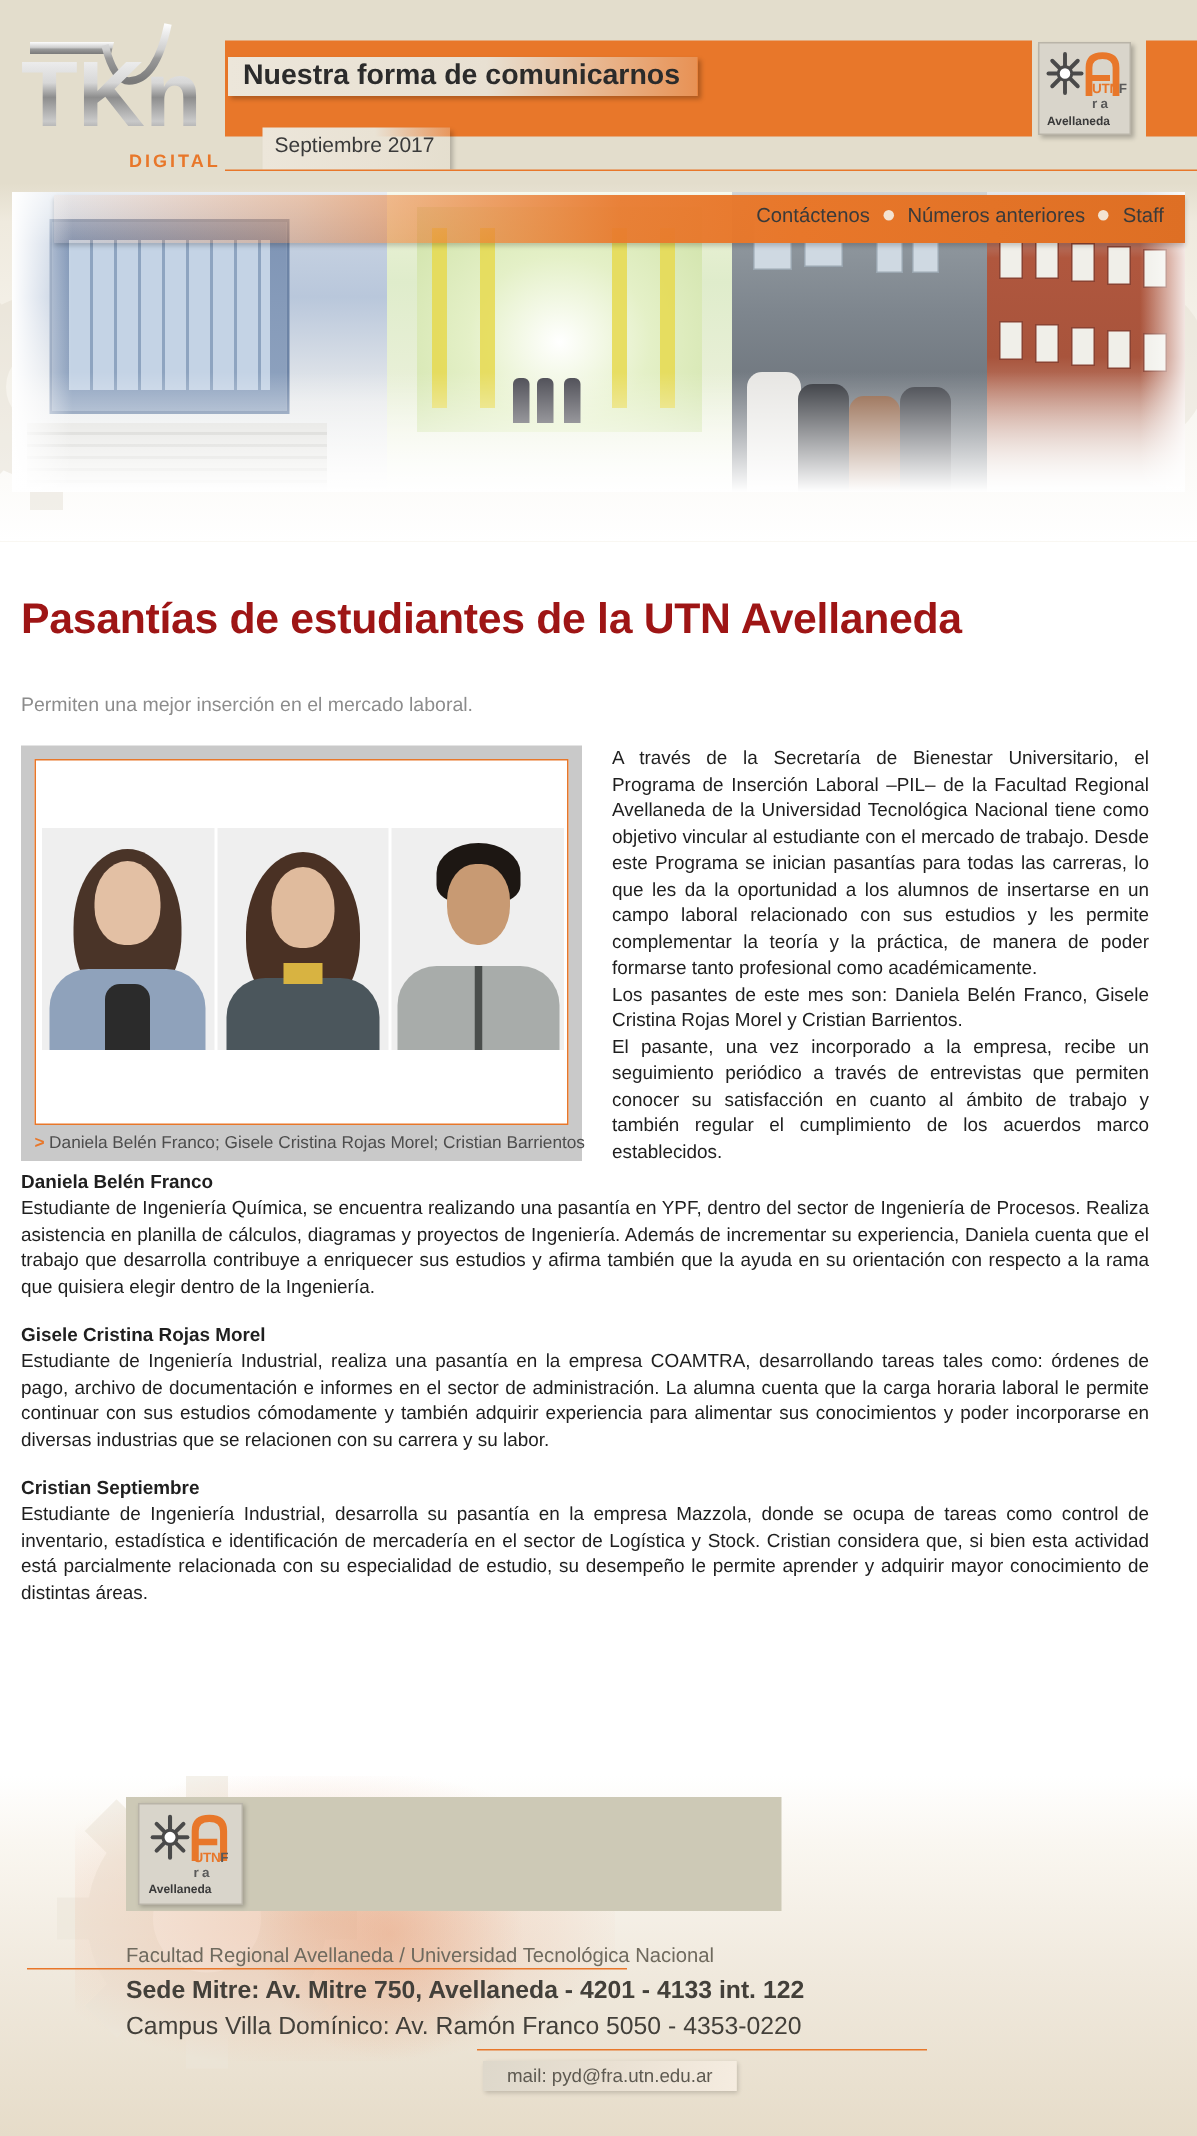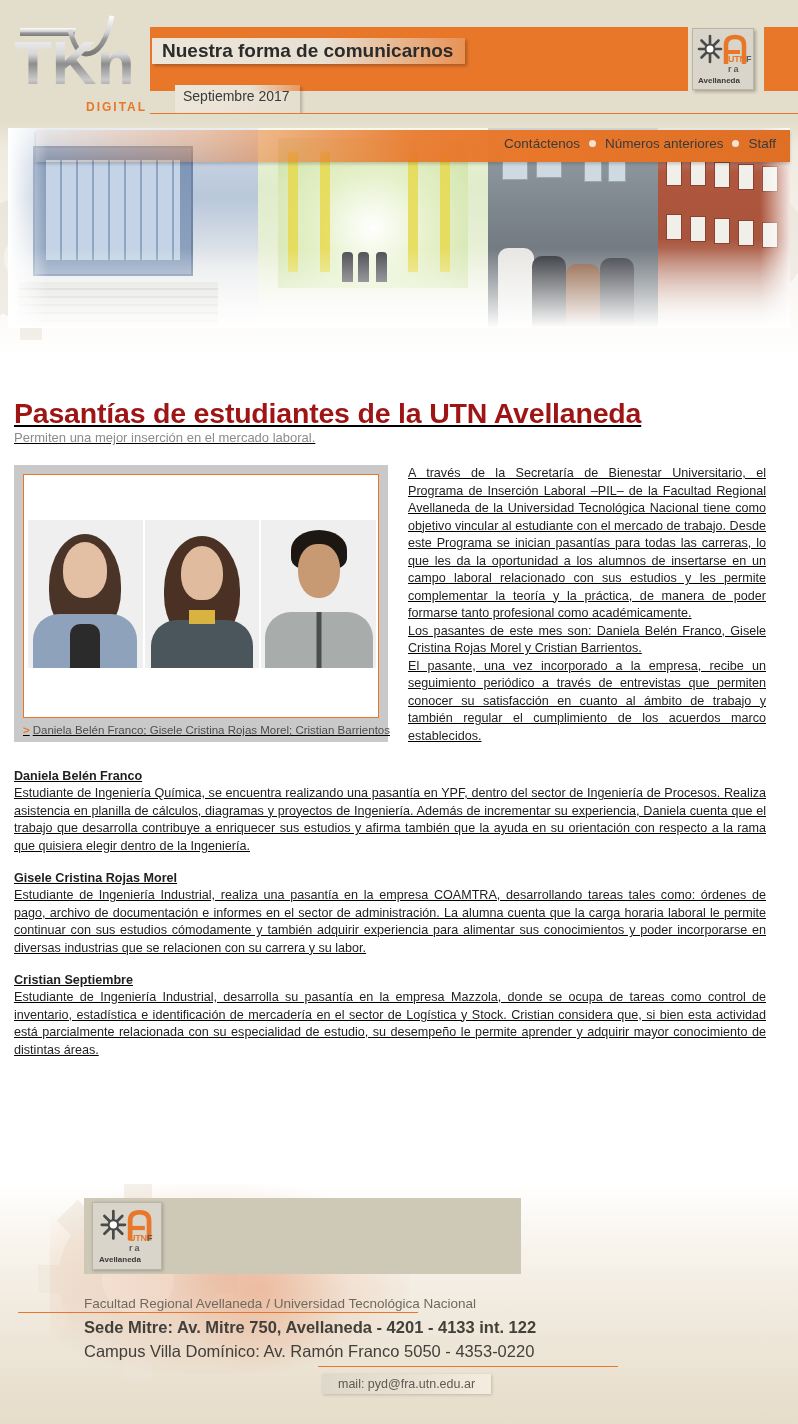--- a/index.html
+++ b/index.html
@@ -193,30 +193,30 @@
     display: flex; align-items: center; gap: 9px;
     font-size: 13.5px; color: #3a3a3a;
   }
   .nav-items a { color:#3a3a3a; text-decoration:none; }
   .nav-dot {
     width: 7px; height: 7px; border-radius: 50%;
     background: #f3e3d2; display:inline-block;
   }
 
   
-  .article { position: relative; width: 780px; padding: 0 14px; text-decoration: underline; }
+  .article { position: relative; width: 780px; padding: 0 14px; }
   .article-title {
     margin-top: 36px;
     font-size: 28.5px;
     font-weight: bold;
     color: #9e1515;
     letter-spacing: -0.2px;
   }
   .article-sub {
-    margin-top: 0;
+    margin-top: 32px;
     font-size: 13px;
     color: #8c8c8c;
   }
 
   .content-row {
     margin-top: 20px;
     display: flex;
     align-items: flex-start;
   }
   .figure-box {
@@ -251,21 +251,21 @@
     flex: 1;
     margin-left: 20px;
     font-size: 12.6px;
     line-height: 17.5px;
     color: #1f1f1f;
     text-align: justify;
   }
   .lead-col p { margin: 0; }
 
   
-  .students { margin-top: 24px; }
+  .students { margin-top: 4px; }
   .student-block { margin-bottom: 16px; }
   .student-name {
     font-size: 12.6px;
     font-weight: bold;
     color: #1f1f1f;
     margin-bottom: 2px;
   }
   .student-text {
     font-size: 12.6px;
     line-height: 17.5px;

